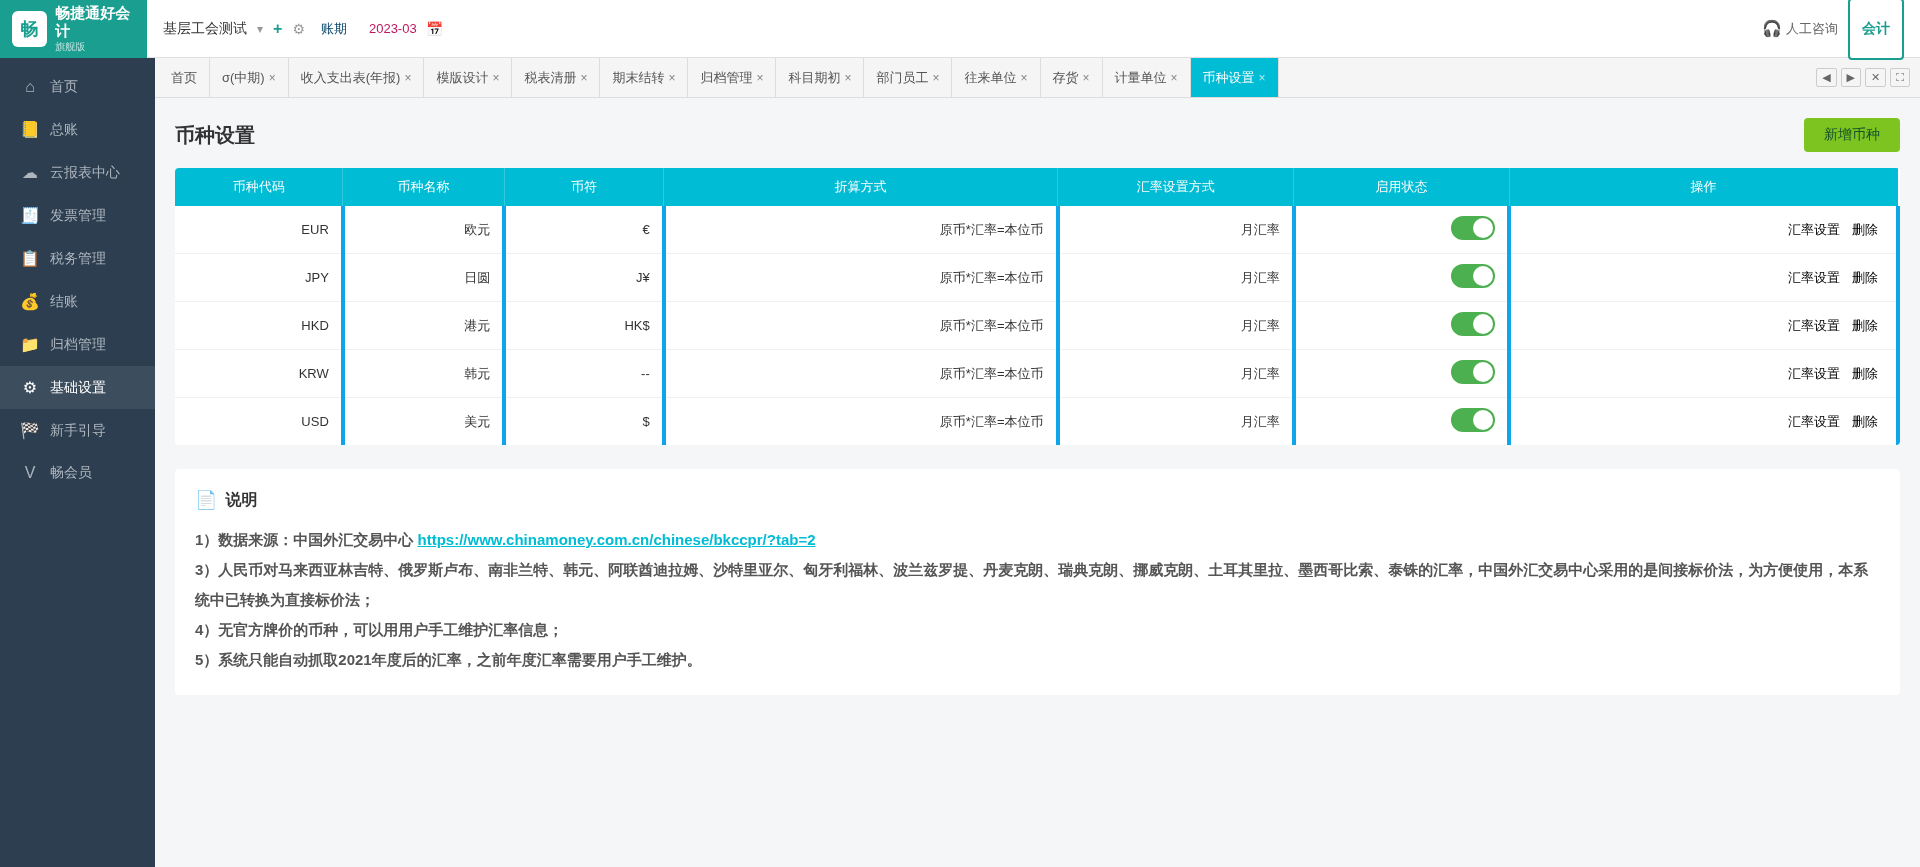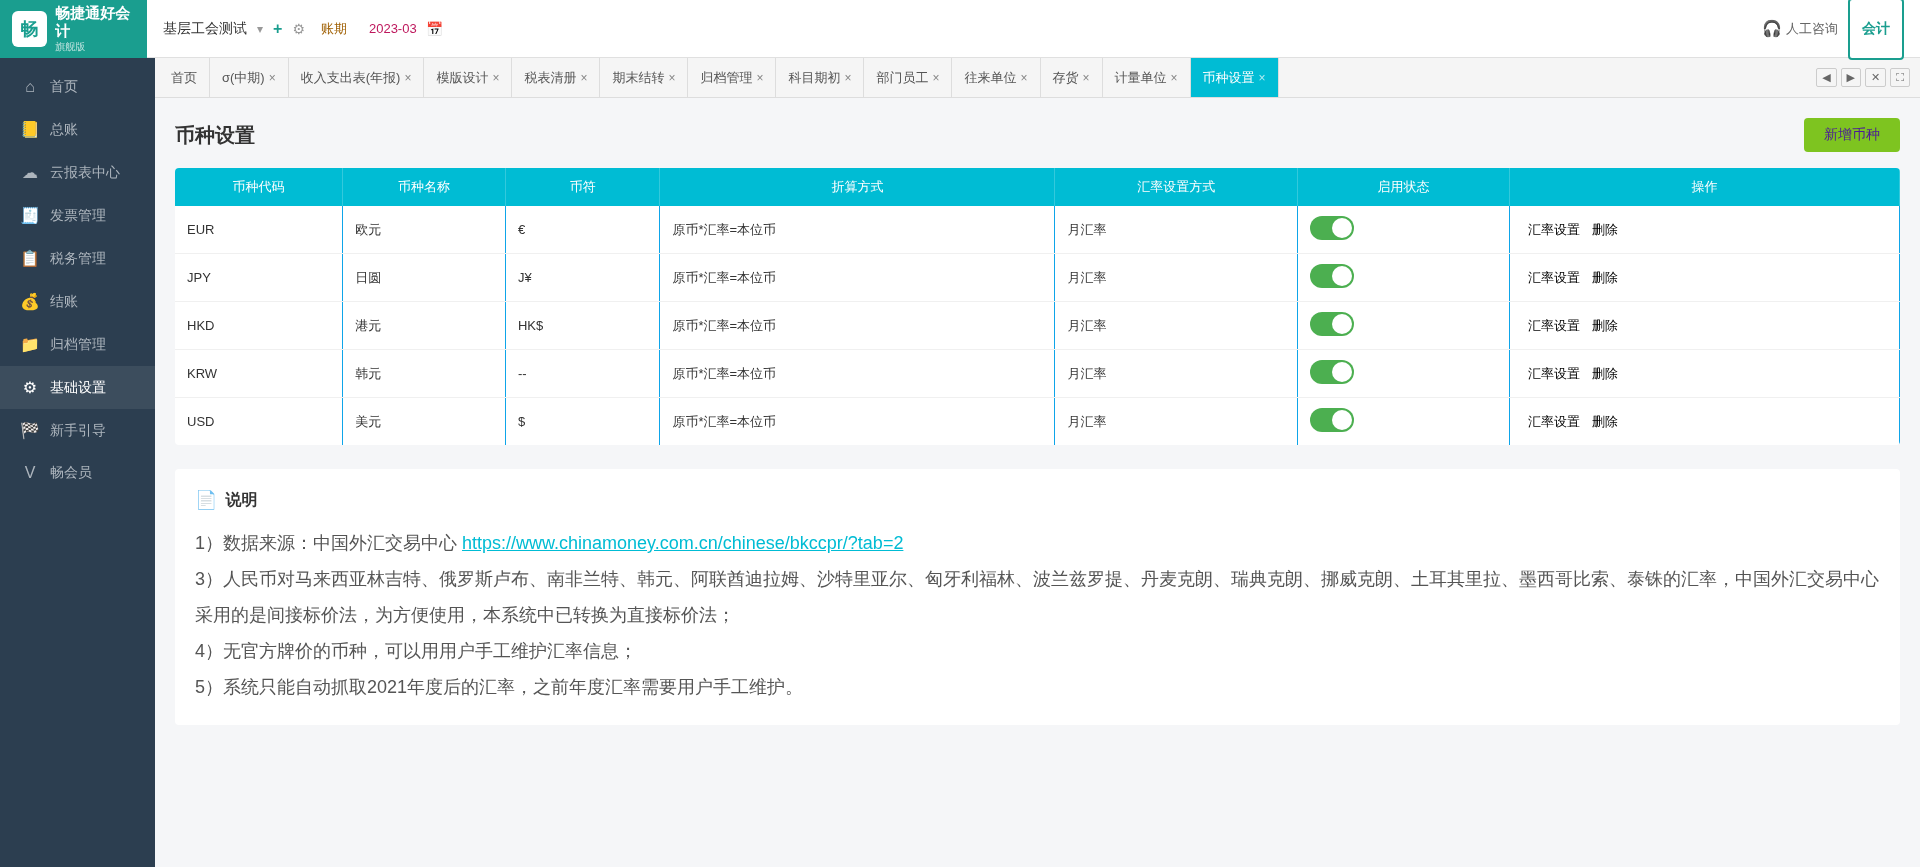--- a/index.html
+++ b/index.html
@@ -34,21 +34,21 @@
     
     .topbar {
       position: fixed; top: 0; left: 147px; right: 0; height: 58px;
       background: #fff; display: flex; align-items: center; padding: 0 16px;
       border-bottom: 1px solid #e0e0e0; gap: 10px; z-index: 100;
     }
     .topbar-company { font-size: 14px; color: #333; font-weight: 500; }
     .topbar-arrow { color: #999; cursor: pointer; font-size: 12px; }
     .topbar-add { color: #1a9e8f; cursor: pointer; font-size: 16px; font-weight: bold; }
     .topbar-gear { color: #999; cursor: pointer; font-size: 14px; }
-    .topbar-period { font-size: 13px; color: #a16207; margin-left: 6px; }
+    .topbar-period { font-size: 13px; color: #0c4a6e; margin-left: 6px; }
     .topbar-period-val { color: #be185d; font-weight: 500; margin-left: 12px; }
     .topbar-cal { color: #1a9e8f; cursor: pointer; font-size: 14px; }
     .topbar-right { margin-left: auto; display: flex; align-items: center; gap: 10px; }
     .topbar-service { display: flex; align-items: center; gap: 4px; color: #666; font-size: 13px; cursor: pointer; }
     .topbar-service-icon { font-size: 16px; }
     .topbar-account-btn {
       background: #fff; border: 2px solid #1a9e8f; color: #1a9e8f;
       padding: 20px 12px; border-radius: 4px; font-size: 14px; font-weight: bold; cursor: pointer;
     }
 
@@ -75,34 +75,34 @@
       position: fixed; top: 98px; left: 155px; right: 0; bottom: 0;
       background: #f5f6f8; overflow-y: auto; padding: 20px;
     }
 
     
     .page-header {
       display: flex; align-items: center; justify-content: space-between; margin-bottom: 16px;
     }
     .page-title { font-size: 20px; font-weight: bold; color: #333; }
     .btn-new {
-      background: #7ec420; color: #4c1d95; border: none; padding: 8px 20px;
+      background: #7ec420; color: #14532d; border: none; padding: 8px 20px;
       border-radius: 4px; font-size: 14px; cursor: pointer; font-weight: 500;
     }
 
     
     .table-wrap { background: #fff; border-radius: 4px; overflow: hidden; }
     .data-table { width: 100%; border-collapse: collapse; }
     .data-table th {
       background: #00bcd4; color: #fff; padding: 10px 0; text-align: center;
       font-size: 13px; font-weight: 500; border-right: 1px solid rgba(255,255,255,0.2);
     }
     .data-table td {
-      padding: 10px 12px; text-align: left; font-size: 13px; color: #333;
-      border-bottom: 1px solid #f0f0f0; border-right: 1px solid #0ea5e9;
+      padding: 10px 12px; text-align: right; font-size: 13px; color: #333;
+      border-bottom: 1px solid #f0f0f0; border-right: 4px solid #0ea5e9;
     }
     .data-table tr:last-child td { border-bottom: none; }
     .action-link { color: #000000; cursor: pointer; font-size: 13px; margin: 0 6px; text-decoration: none; }
 
     
     .toggle {
       display: inline-flex; align-items: center; cursor: pointer;
       width: 44px; height: 24px; border-radius: 12px; background: #4caf50; position: relative;
     }
     .toggle::after {
@@ -111,21 +111,21 @@
     }
 
     
     .notes-section { margin-top: 24px; background: #fff; border-radius: 4px; padding: 20px; }
     .notes-title {
       display: flex; align-items: center; gap: 8px; font-size: 16px;
       font-weight: bold; color: #333; margin-bottom: 14px;
     }
     .notes-title-icon { color: #00bcd4; font-size: 18px; }
     .notes-list { list-style: none; }
-    .notes-list li { font-size: 18px; color: #555; line-height: 2; }
+    .notes-list li { font-size: 15px; color: #555; line-height: 2; font-weight: bold; }
     .notes-link { color: #00bcd4; text-decoration: underline; }
   </style>
 </head>
 <body>
 
 <div class="sidebar">
   <div class="sidebar-logo">
     <div class="logo-icon">畅</div>
     <div>
       <div class="logo-text">畅捷通好会计</div>

